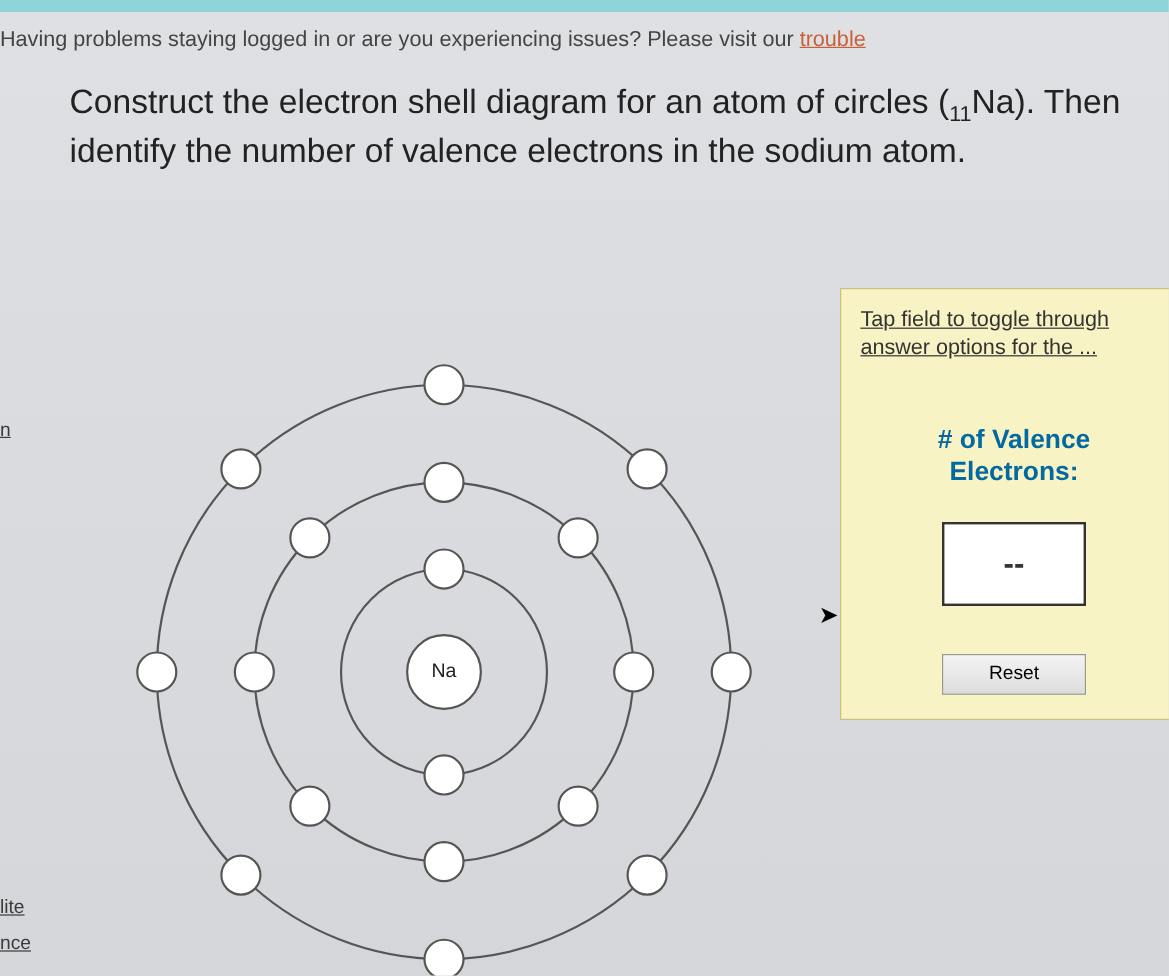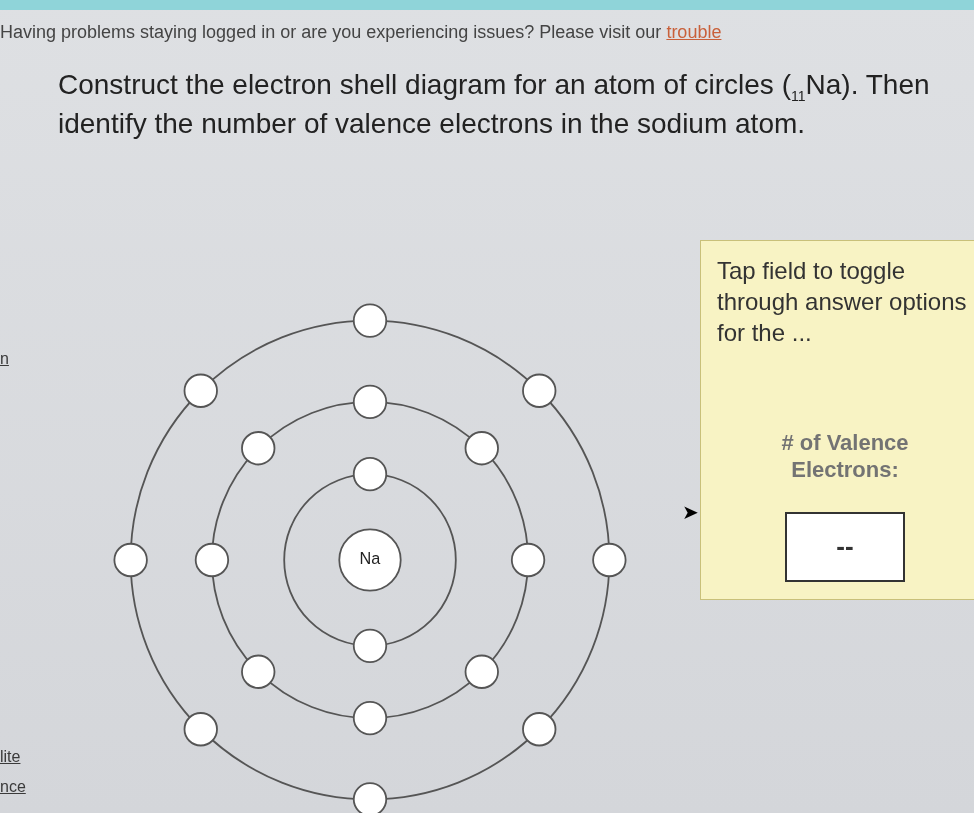--- a/index.html
+++ b/index.html
@@ -2,37 +2,37 @@
 <html><head>
 <meta charset="utf-8">
 <style>
   * { box-sizing: border-box; margin: 0; padding: 0; }
   html, body { width: 974px; height: 813px; overflow: hidden; font-family: Arial, Helvetica, sans-serif; background: #d8dadd; }
   .page { width: 974px; height: 813px; background: linear-gradient(180deg, #dee0e3 0%, #d4d6da 100%); position: relative; padding: 0; }
   .topbar { width: 100%; height: 10px; background: #8fd4d9; position: absolute; top: 0; left: 0; }
   .banner { position: absolute; top: 22px; left: 0; right: 0; text-align: left; font-size: 18px; color: #444; }
   .banner a { color: #c9603a; text-decoration: underline; }
   .prompt { position: absolute; top: 66px; left: 58px; right: 20px; font-size: 28px; color: #222; line-height: 1.35; }
-  .prompt .sub { font-size: 14px; vertical-align: sub; }
+  .prompt .sub { font-size: 18px; vertical-align: sub; }
   .nav-left { position: absolute; left: 0; top: 350px; color: #3a3a3a; font-size: 16px; }
   .nav-left div { margin: 6px 0; text-decoration: underline; }
   .nav-left .n1 { margin-top: 0; }
   .nav-left .n2 { margin-top: 380px; }
   .nav-left .n3 { margin-top: 12px; }
   .work-area { position: absolute; top: 240px; left: 60px; right: 20px; bottom: 0; }
   .instr { font-size: 18px; color: #333; text-align: left; position: absolute; top: 0; left: 60px; }
   .diagram-wrap { position: absolute; top: 40px; left: 0; width: 620px; height: 560px; }
   svg.shell { width: 620px; height: 560px; }
   .shell circle.ring { fill: none; stroke: #555; stroke-width: 2; }
   .shell circle.slot { fill: #fff; stroke: #555; stroke-width: 2; cursor: pointer; }
   .shell text.nuc { font-size: 18px; fill: #222; text-anchor: middle; dominant-baseline: middle; font-family: Arial; }
   .shell circle.nucleus { fill: #fff; stroke: #555; stroke-width: 2; }
   .answer-box { position: absolute; top: 0; left: 640px; width: 290px; height: 360px; background: #f8f3c4; border: 1px solid #c9c07a; padding: 14px 16px; }
-  .answer-box .ab-instr { font-size: 24px; color: #333; line-height: 1.3; }
-  .answer-box .vlabel { margin-top: 80px; text-align: center; font-size: 22px; font-weight: bold; color: #737373; line-height: 1.25; }
+  .answer-box .ab-instr { font-size: 18px; color: #333; line-height: 1.3; text-decoration: underline; }
+  .answer-box .vlabel { margin-top: 50px; text-align: center; font-size: 22px; font-weight: bold; color: #0369a1; line-height: 1.25; }
   .answer-box .vfield { margin: 28px auto 0 auto; width: 120px; height: 70px; background: #fff; border: 2px solid #333; display: flex; align-items: center; justify-content: center; font-size: 26px; font-weight: bold; color: #333; cursor: pointer; }
   .answer-box .reset { margin: 40px auto 0 auto; display: block; width: 120px; height: 34px; background: linear-gradient(#f4f4f4,#dcdcdc); border: 1px solid #999; font-size: 16px; cursor: pointer; }
   .cursor { position: absolute; top: 500px; left: 682px; font-size: 20px; color: #000; pointer-events: none; }
 </style>
 </head>
 <body>
 
 <div class="page">
   <div class="topbar"></div>
 
@@ -85,17 +85,18 @@
       </svg>
     </div>
 
     <div class="answer-box">
       <div class="ab-instr">Tap field to toggle through answer options for the ...</div>
       <div class="vlabel">
         <span># of Valence</span><br>
         <span>Electrons:</span>
       </div>
       <div class="vfield">--</div>
+      <button class="reset">Reset</button>
     </div>
   </div>
 
   <div class="cursor">➤</div>
 </div>
 
 </body></html>

